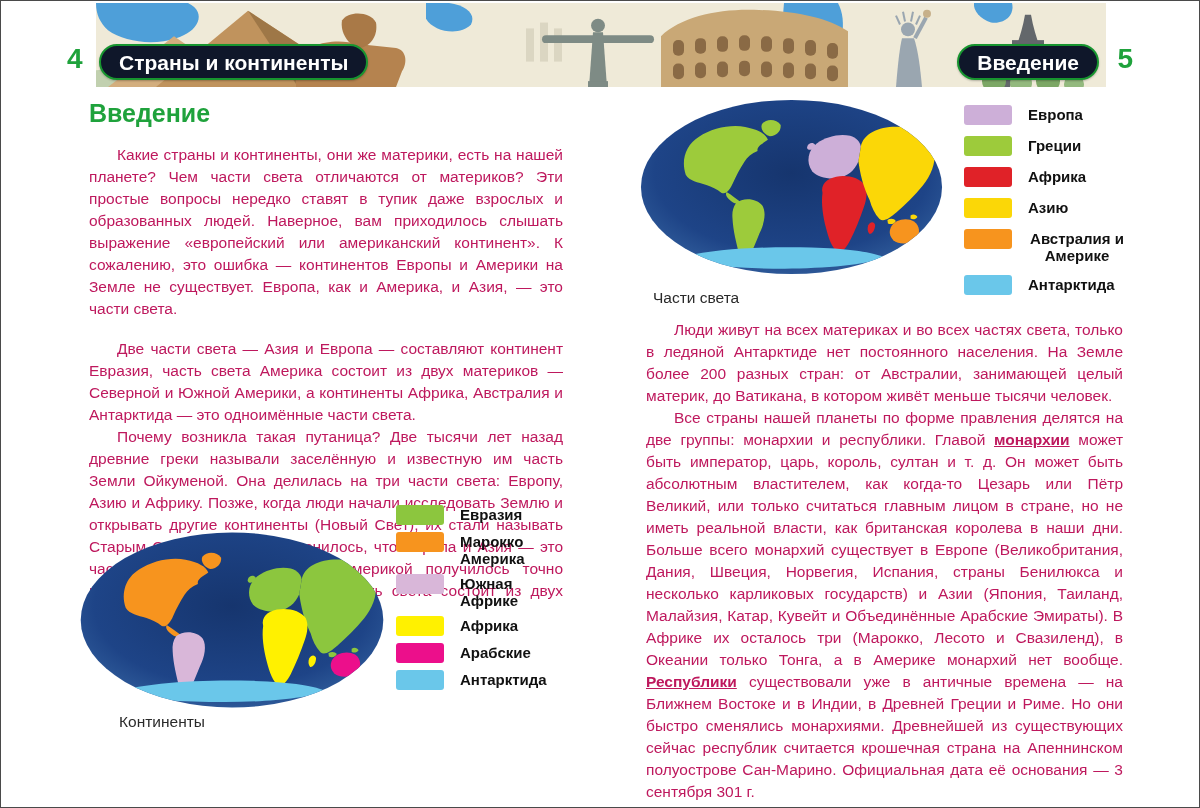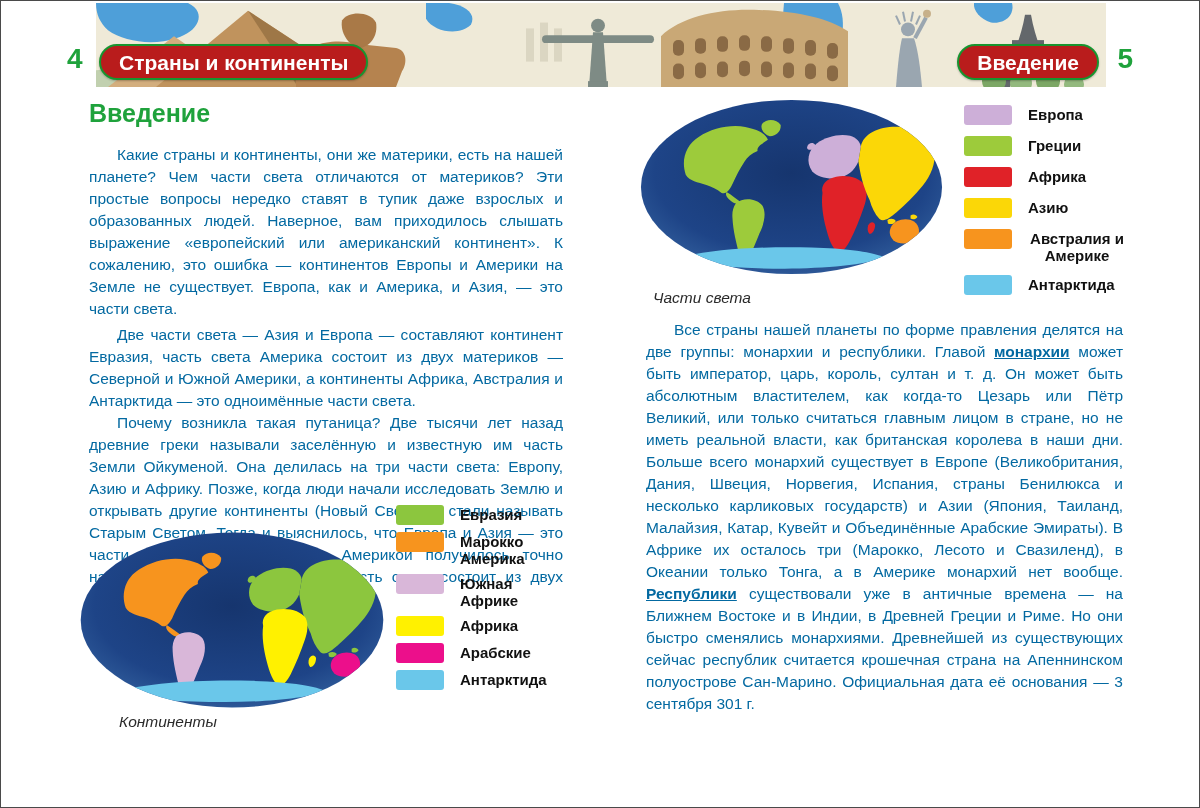--- a/index.html
+++ b/index.html
@@ -7,49 +7,49 @@
          border:1px solid #4a4a4a;box-sizing:border-box;overflow:hidden;
          font-family:"Liberation Sans",sans-serif;color:#1c1c1c;}
 
   
   .banner{position:absolute;left:95px;top:2px;width:1010px;height:84px;}
   .banner svg{display:block;width:100%;height:100%;}
   .pagenum{position:absolute;top:42px;font-size:28px;font-weight:bold;color:#1fa23c;}
   .pagenum.left{left:66px;}
   .pagenum.right{right:66px;}
   .tab{position:absolute;top:43px;height:36px;line-height:34px;padding:0 18px;
-       background:#b91c1c;border:2px solid #17952f;border-radius:20px;
+       background:#0f172a;border:2px solid #17952f;border-radius:20px;
        color:#ffffff;font-size:21px;font-weight:bold;box-sizing:border-box;
        box-shadow:0 1px 2px rgba(0,0,0,.25);}
   .tab.left{left:98px;}
   .tab.right{right:100px;}
 
   
   .col{position:absolute;}
   .col-left{left:88px;top:98px;width:474px;}
   .col-right{left:645px;top:318px;width:477px;}
   h1.heading{margin:0 0 16px 0;font-size:25px;font-weight:bold;color:#1fa23c;}
   p.body{margin:0;font-size:15.5px;line-height:22px;text-align:justify;
-         text-indent:28px;color:#0369a1;}
-  p.body.gap{margin-top:4px;}
+         text-indent:28px;color:#be185d;}
+  p.body.gap{margin-top:18px;}
   p.body b{font-weight:bold;text-decoration:underline;}
 
   
   .mapbox{position:absolute;}
   .map-left{left:76px;top:530px;width:310px;height:178px;}
   .map-right{left:638px;top:96px;width:305px;height:180px;}
   .mapbox svg{display:block;width:100%;height:100%;}
   .legend{position:absolute;display:flex;flex-direction:column;}
   .legend-left{left:395px;top:504px;width:168px;}
   .legend-right{left:963px;top:104px;width:162px;text-align:center;}
   .lrow{display:flex;align-items:flex-start;margin-bottom:7px;}
   .legend-right .lrow{margin-bottom:11px;}
   .swatch{flex:0 0 48px;width:48px;height:20px;border-radius:3px;margin-right:16px;}
   .llabel{font-size:15px;font-weight:bold;line-height:17px;color:#111;padding-top:1px;}
-  .caption{position:absolute;font-style:italic;font-size:15.5px;color:#2a2a2a;}
+  .caption{position:absolute;font-size:15.5px;color:#2a2a2a;}
   .caption-left{left:90px;top:712px;margin-left:28px;}
   .caption-right{left:652px;top:288px;}
 </style>
 </head>
 <body>
 
 <div class="sheet">
 
   <div class="banner">
     <svg viewBox="0 0 1010 86" preserveAspectRatio="none">
@@ -290,16 +290,17 @@
       <span class="llabel">Австралия и Америке</span>
       </div>
     <div class="lrow">
       <span class="swatch" style="background-color: rgb(106, 199, 234);"></span>
       <span class="llabel">Антарктида</span>
       </div>
   </div>
   <div class="caption caption-right">Части света</div>
 
   <div class="col col-right">
+    <p class="body">Люди живут на всех материках и во всех частях света, только в ледяной Антарктиде нет постоянного населения. На Земле более 200 разных стран: от Австралии, занимающей целый материк, до Ватикана, в котором живёт меньше тысячи человек.</p>
     <p class="body"><span>Все страны нашей планеты по форме правления делятся на две группы: монархии и республики. Главой </span><b>монархии</b><span> может быть император, царь, король, султан и т. д. Он может быть абсолютным властителем, как когда-то Цезарь или Пётр Великий, или только считаться главным лицом в стране, но не иметь реальной власти, как британская королева в наши дни. Больше всего монархий существует в Европе (Великобритания, Дания, Швеция, Норвегия, Испания, страны Бенилюкса и несколько карликовых государств) и Азии (Япония, Таиланд, Малайзия, Катар, Кувейт и Объединённые Арабские Эмираты). В Африке их осталось три (Марокко, Лесото и Свазиленд), в Океании только Тонга, а в Америке монархий нет вообще. </span><b>Республики</b><span> существовали уже в античные времена — на Ближнем Востоке и в Индии, в Древней Греции и Риме. Но они быстро сменялись монархиями. Древнейшей из существующих сейчас республик считается крошечная страна на Апеннинском полуострове Сан-Марино. Официальная дата её основания — 3 сентября 301 г.</span></p>
   </div>
 
 </div>
 
 </body></html>

